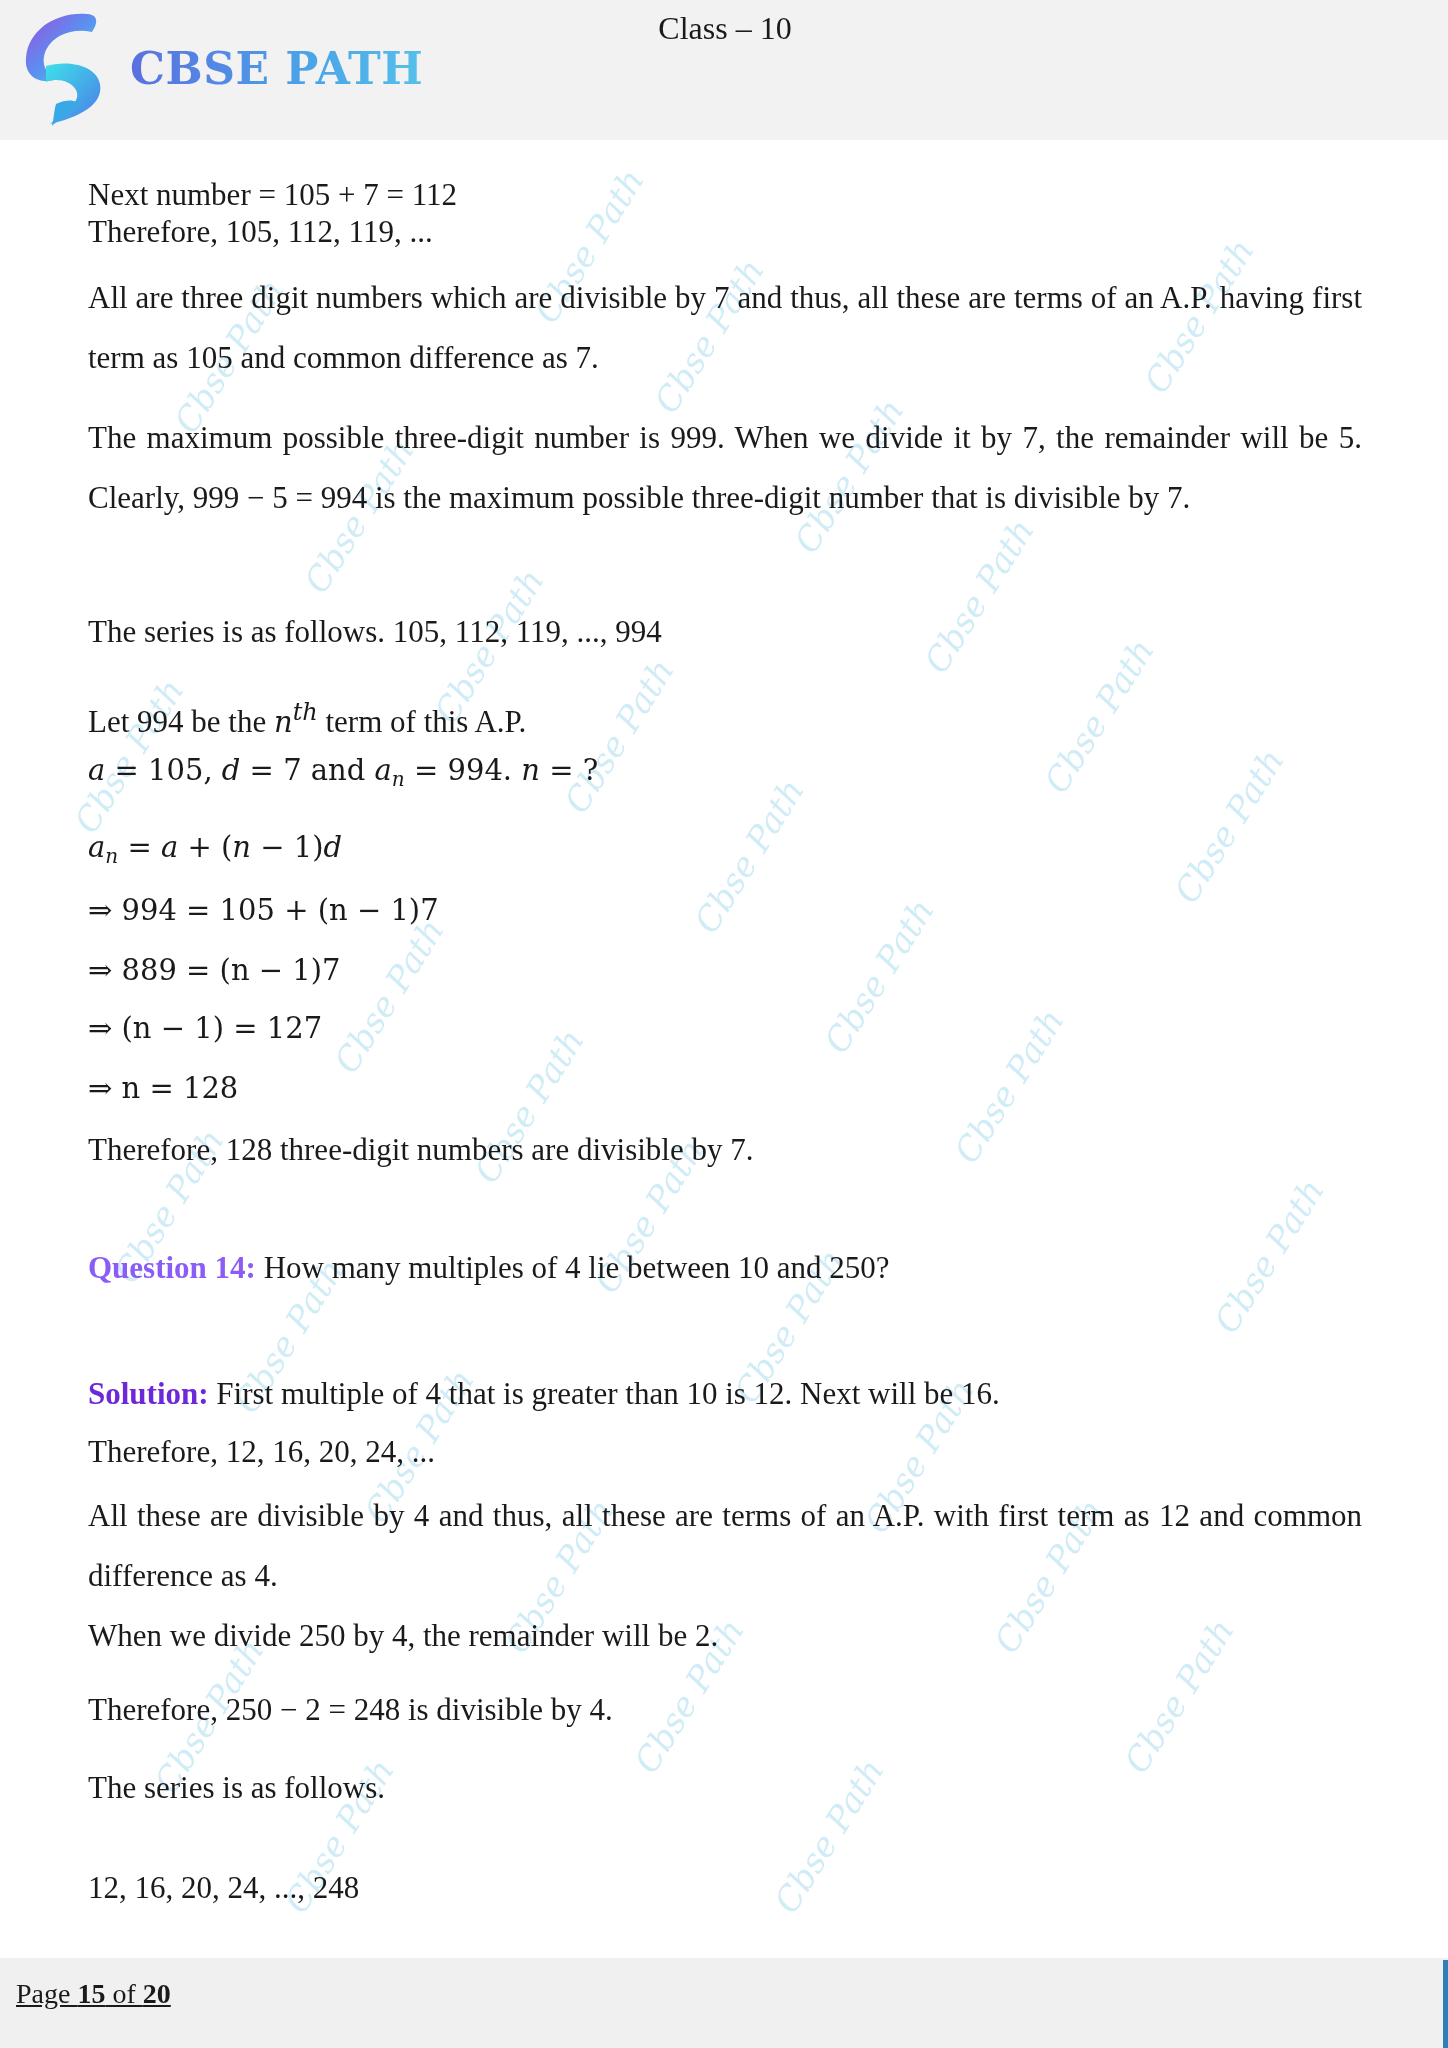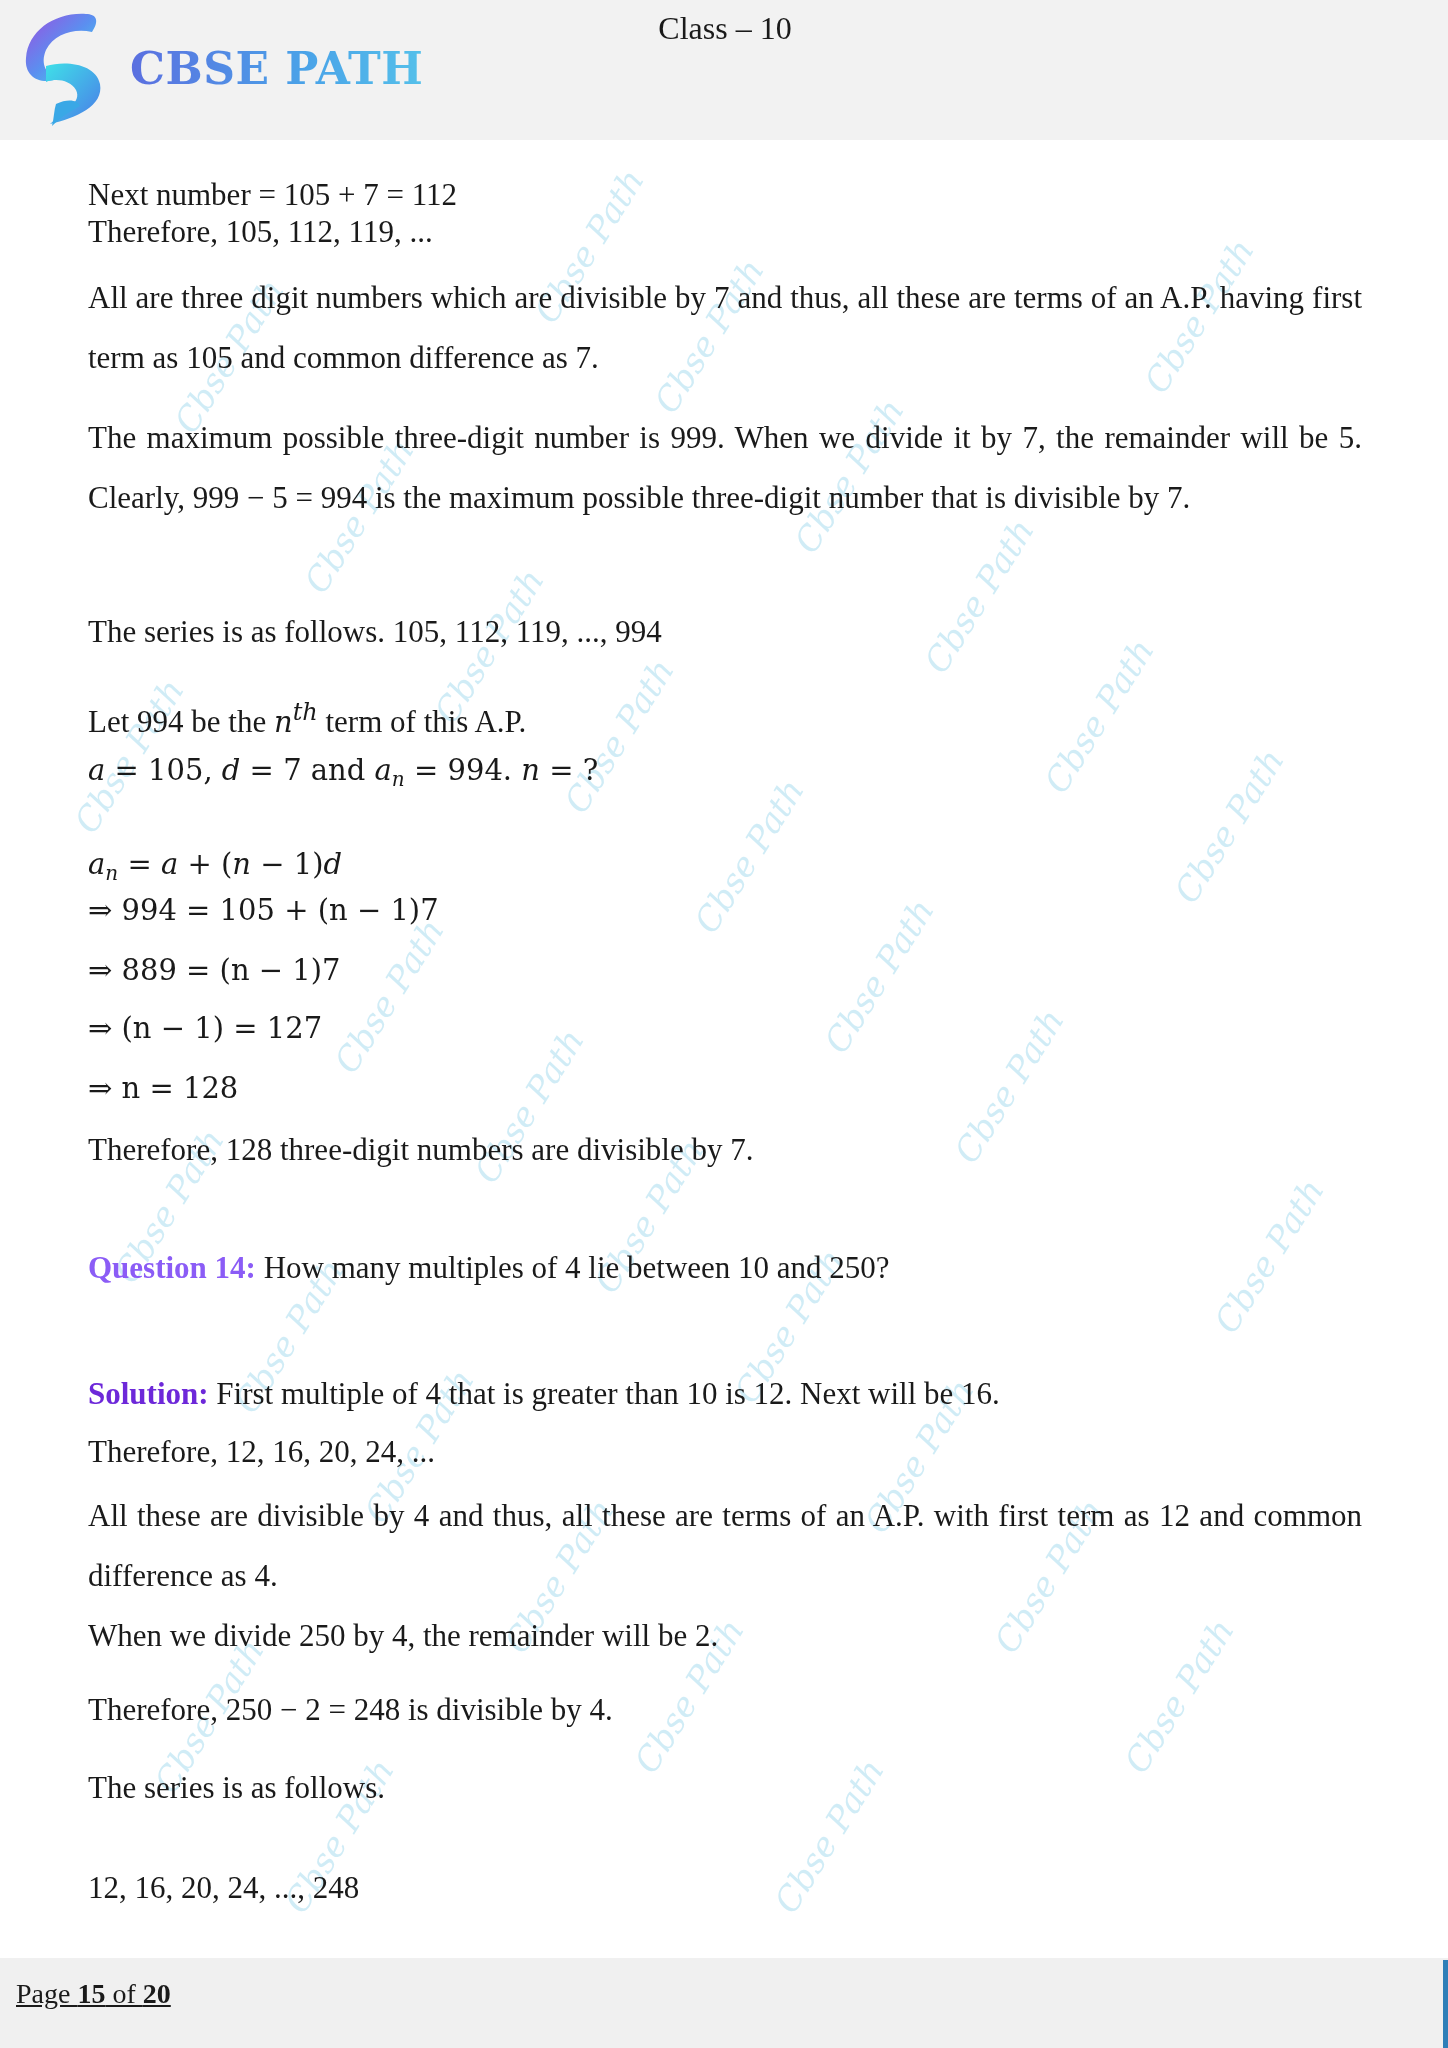--- a/index.html
+++ b/index.html
@@ -131,21 +131,21 @@
   <div class="p" style="top:472px;">The series is as follows. 105, 112, 119, ..., 994</div>
 
   <div class="p" style="top:552px;">
     <span>Let 994 be the </span><span class="math"><i>n</i><sup>th</sup></span><span> term of this A.P.</span>
   </div>
 
   <div class="p math" style="top:610px;">
     <i>a</i><span> = 105, </span><i>d</i><span> = 7 and </span><i>a</i><sub>n</sub><span> = 994.  </span><i>n</i><span> = ?</span>
   </div>
 
-  <div class="p math" style="top:704px;">
+  <div class="p math" style="top:687px;">
     <i>a</i><sub>n</sub><span> = </span><i>a</i><span> + (</span><i>n</i><span> − 1)</span><i>d</i>
   </div>
 
   <div class="p math" style="top:750px;">⇒ 994 = 105 + (n − 1)7</div>
   <div class="p math" style="top:810px;">⇒ 889 = (n − 1)7</div>
   <div class="p math" style="top:868px;">⇒ (n − 1) = 127</div>
   <div class="p math" style="top:928px;">⇒ n = 128</div>
 
   <div class="p" style="top:990px;">Therefore, 128 three-digit numbers are divisible by 7.</div>
 

